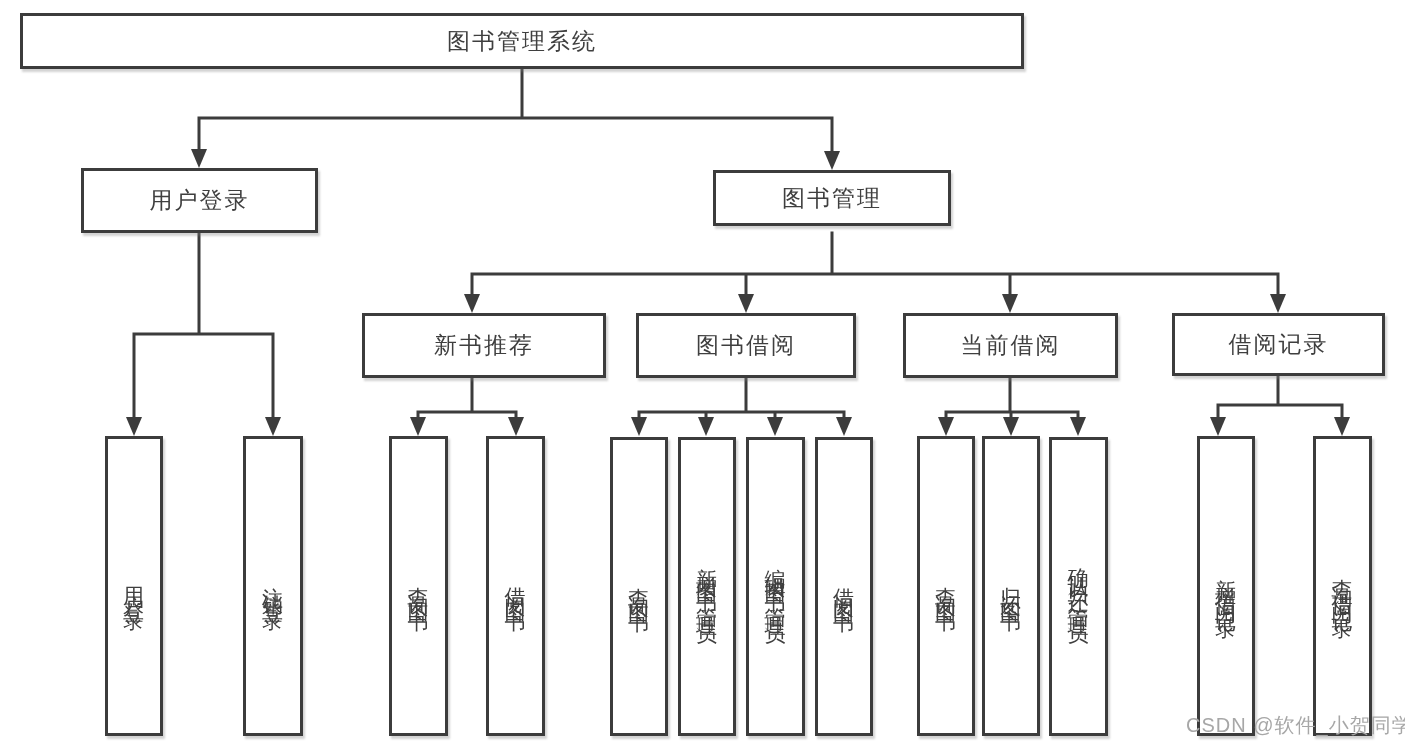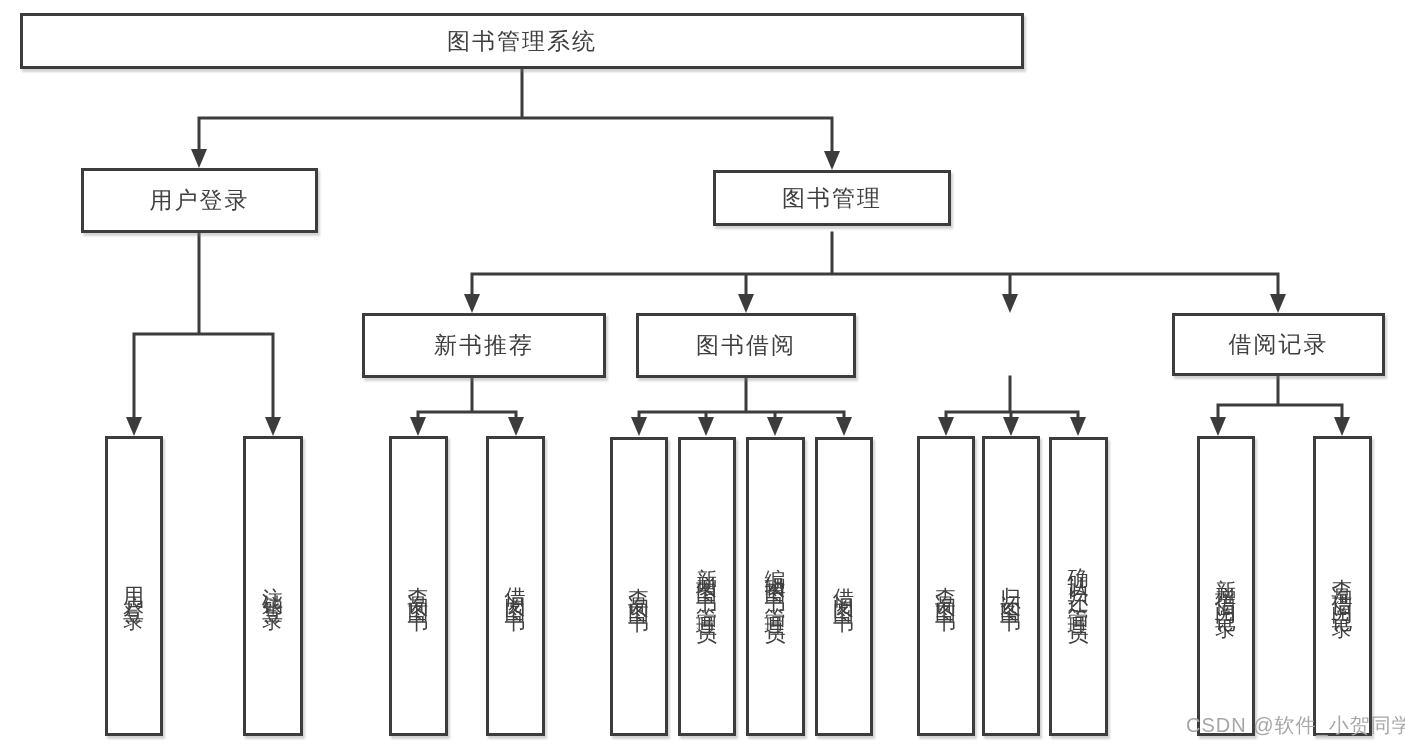--- a/index.html
+++ b/index.html
@@ -93,20 +93,21 @@
     </g>
   </svg>
 
   <div class="node caption" style="left:20px; top:13px; width:1004px; height:56px;">图书管理系统</div>
 
   <div class="node caption" style="left:81px; top:168px; width:237px; height:65px;">用户登录</div>
   <div class="node caption" style="left:713px; top:170px; width:238px; height:56px;">图书管理</div>
 
   <div class="node caption" style="left:362px; top:313px; width:244px; height:65px;">新书推荐</div>
   <div class="node caption" style="left:636px; top:313px; width:220px; height:65px;">图书借阅</div>
+  <div class="node caption" style="left:903px; top:313px; width:215px; height:65px;">当前借阅</div>
   <div class="node caption" style="left:1172px; top:313px; width:213px; height:63px;">借阅记录</div>
 
   <div class="node leaf" style="left:105px; top:436px; width:58px; height:300px;">用户登录</div>
   <div class="node leaf" style="left:243px; top:436px; width:60px; height:300px;">注销登录</div>
 
   <div class="node leaf" style="left:389px; top:436px; width:59px; height:300px;">查询图书</div>
   <div class="node leaf" style="left:486px; top:436px; width:59px; height:300px;">借阅图书</div>
 
   <div class="node leaf" style="left:610px; top:437px; width:58px; height:299px;">查询图书</div>
   <div class="node leaf" style="left:678px; top:437px; width:58px; height:299px;">新增图书（管理员）</div>

